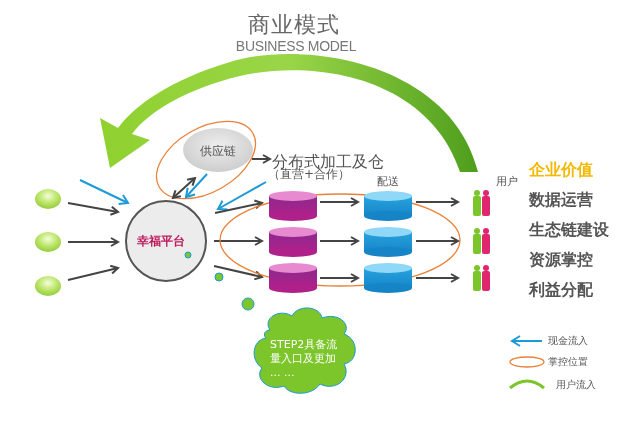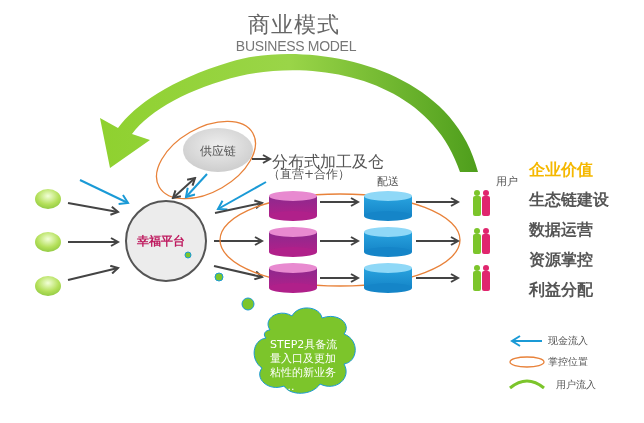--- a/index.html
+++ b/index.html
@@ -173,28 +173,27 @@
 
 <div class="lbl" style="left:200px;top:143px;font-size:12px;color:#555;">供应链</div>
 <div class="lbl" style="left:137px;top:233px;font-size:12px;font-weight:bold;color:#be185d;">幸福平台</div>
 <div class="lbl" style="left:272px;top:152px;font-size:16px;">分布式加工及仓</div>
 <div class="lbl" style="left:268px;top:166px;font-size:12px;">（直营+合作）</div>
 <div class="lbl" style="left:377px;top:174px;font-size:11px;">配送</div>
 <div class="lbl" style="left:468px;top:174px;font-size:11px;margin-left:28px;">用户</div>
 
 <div class="value-list">
   <div class="value-item hl">企业价值</div>
+  <div class="value-item">数据运营</div>
   <div class="value-item">生态链建设</div>
-  <div class="value-item">数据运营</div>
   <div class="value-item">资源掌控</div>
   <div class="value-item">利益分配</div>
 </div>
 
 <div class="cloud-text">
   <div>STEP2具备流</div>
   <div>量入口及更加</div>
-  <div>粘性的新业务</div>
   <div>... ...</div>
 </div>
 
 <div class="legend-item" style="top:334px;">现金流入</div>
 <div class="legend-item" style="top:355px;">掌控位置</div>
 <div class="legend-item" style="top:378px;margin-left:8px;">用户流入</div>
 
 </body></html>

